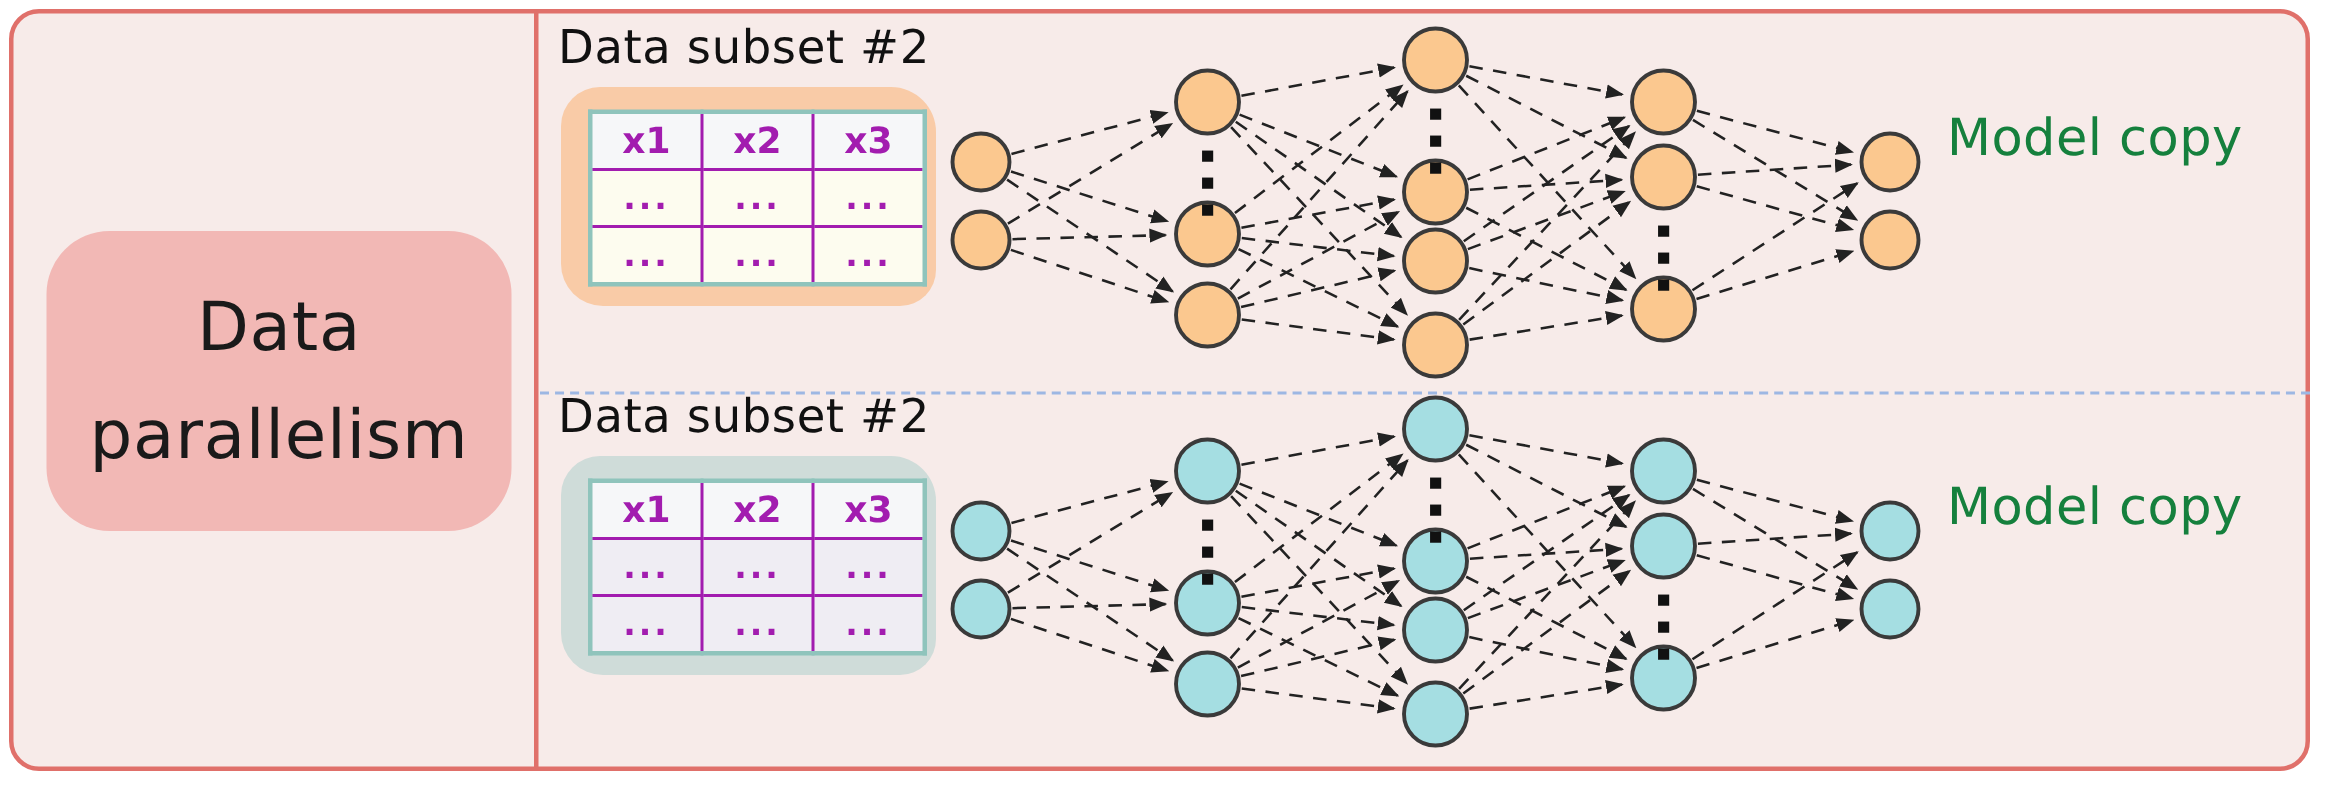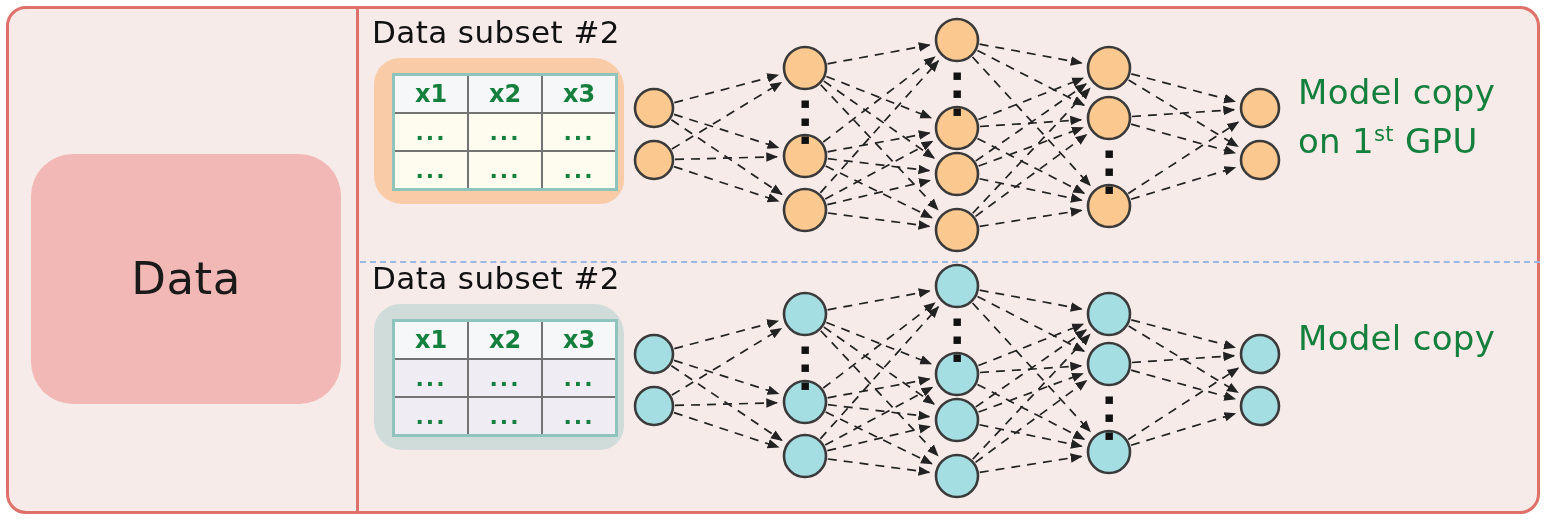--- a/index.html
+++ b/index.html
@@ -26,21 +26,21 @@
   }
 
   
   .hdivider{
     position:absolute;left:360px;top:261px;width:1180px;height:0;
     border-top:2px dashed #9DB7E3;
   }
 
   
   .title-chip{
-    position:absolute;left:31px;top:154px;width:310px;height:250px;
+    position:absolute;left:31px;top:154px;width:310px;height:200px;
     background:#F2B8B5;
     border-radius:42px;
     display:flex;flex-direction:column;
     align-items:center;justify-content:center;
     color:#1a1a1a;
     line-height:1.16;
     text-align:center;
     gap:20px;
   }
   .title-chip .ln{font-size:45px;letter-spacing:.5px;}
@@ -66,23 +66,23 @@
 
   
   .dtable{
     position:absolute;left:32px;top:67px;
     border-collapse:collapse;
     border:3px solid #8FC4BC;
     table-layout:fixed;
   }
   .dtable td{
     width:72px;height:36px;
-    border:2px solid #737373;
+    border:2px solid #a21caf;
     text-align:center;vertical-align:middle;
-    font-size:24px;color:#15803d;font-weight:700;
+    font-size:24px;color:#a21caf;font-weight:700;
     padding:0;
   }
   .dtable td.hd{background:#F6F7F9;}
   .dtable td.cellA{background:#FDFCEF;font-size:22px;letter-spacing:2px;}
   .dtable td.cellB{background:#EFEDF3;font-size:22px;letter-spacing:2px;}
 
   
   .net{position:absolute;left:268px;top:0;width:660px;height:258px;}
 
   
@@ -95,20 +95,21 @@
 </head>
 <body>
 
 <div class="page">
 
   <div class="frame"></div>
   <div class="vdivider"></div>
 
   <div class="title-chip">
     <div class="ln">Data</div>
+    <div class="ln">parallelism</div>
   </div>
 
   <div class="hdivider"></div>
 
   <div class="section top">
     <div class="subset-label">Data subset #2</div>
     <div class="blob orange"></div>
 
     <table class="dtable">
       <tbody>
@@ -198,21 +199,20 @@
           <text x="481" y="165" text-anchor="middle" font-size="15" fill="#111" letter-spacing="0" writing-mode="tb">▪▪▪</text>
         </g>
         <g>
           <circle cx="632" cy="102" r="19" fill="#FBC88F" stroke="#3A3A3A" stroke-width="2.6"></circle>
           <circle cx="632" cy="154" r="19" fill="#FBC88F" stroke="#3A3A3A" stroke-width="2.6"></circle>
         </g>
       </svg>
 
     <div class="caption">
       <div>Model copy</div>
-      <div><span>on </span><span>1</span><sup>st</sup><span> GPU</span></div>
     </div>
   </div>
 
   <div class="section bottom">
     <div class="subset-label">Data subset #2</div>
     <div class="blob grey"></div>
 
     <table class="dtable">
       <tbody>
           <tr>

